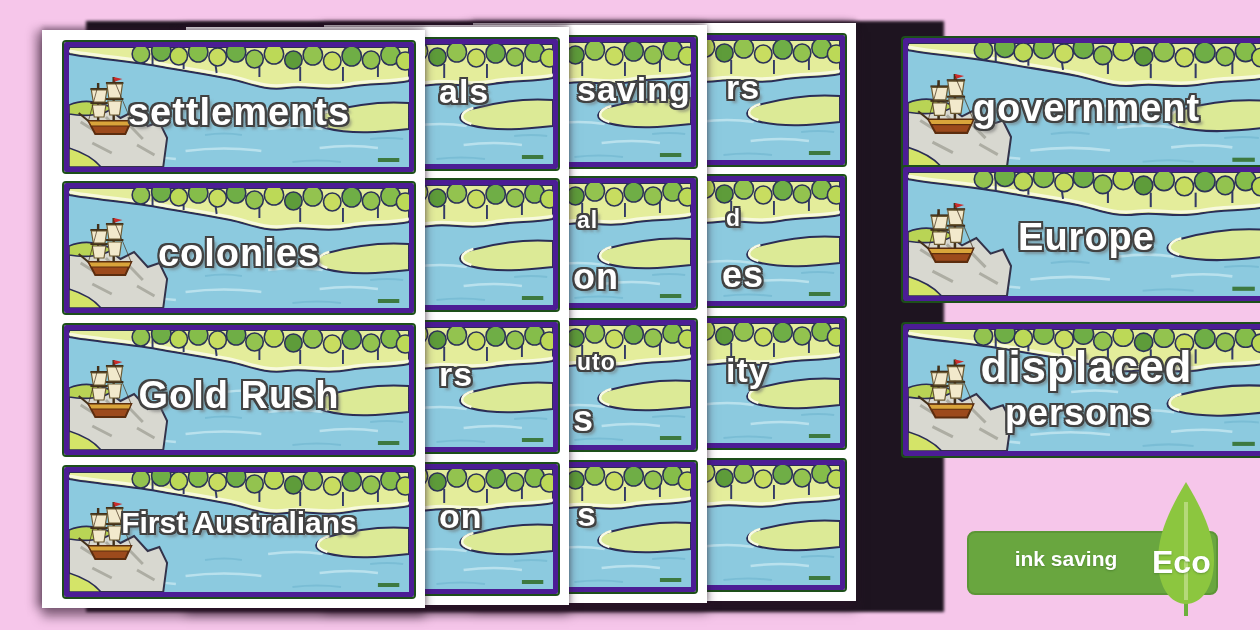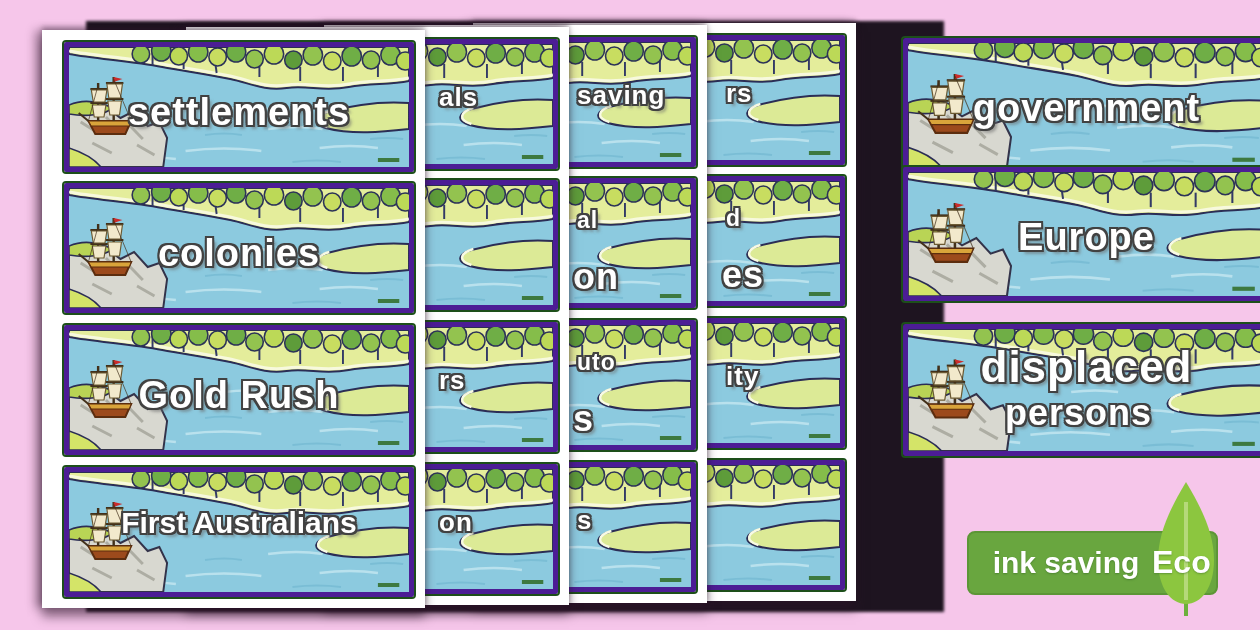--- a/index.html
+++ b/index.html
@@ -26,28 +26,28 @@
   .fc0{top:38px}.fc1{top:167px}.fc2{top:324px;height:122px}
   
   .txt{position:absolute;color:#fff;font-weight:700;line-height:1;white-space:nowrap;letter-spacing:1px;
        text-shadow:-2px -2px 0 #424242,0 -2px 0 #424242,2px -2px 0 #424242,-2px 0 0 #424242,
                    2px 0 0 #424242,-2px 2px 0 #424242,0 2px 0 #424242,2px 2px 0 #424242,
                    4px 4px 3px rgba(105,105,105,.55);}
   .word{left:0;right:0;text-align:center;top:46px;font-size:38px;}
   .word.long{font-size:30px;top:36px;letter-spacing:0;}
   .w2a{left:0;right:0;text-align:center;top:16px;font-size:44px;}
   .w2b{left:0;right:16px;text-align:center;top:66px;font-size:36px;}
-  .frag{left:226px;top:40px;font-size:26px;}
+  .frag{left:226px;top:30px;font-size:34px;}
   .fragA{left:226px;top:26px;font-size:23px;}
   .fragB{left:222px;top:76px;font-size:36px;}
   
   .eco-rect{position:absolute;left:967px;top:531px;width:251px;height:64px;background:#69a63f;
             border:2px solid #5c9636;border-radius:8px;z-index:70;box-sizing:border-box;}
   .eco-label{position:absolute;left:4px;top:15px;width:186px;text-align:center;color:#fff;
-             font-size:30px;font-weight:600;line-height:1;
+             font-size:21px;font-weight:600;line-height:1;
              text-shadow:0 1px 2px rgba(60,110,40,.6);}
   .leaf-svg{position:absolute;left:1152px;top:480px;width:68px;height:136px;z-index:71;}
   .eco-word{position:absolute;left:1152px;top:546px;width:68px;color:#fff;
             font-size:32px;font-weight:700;line-height:1;z-index:72;
             text-shadow:0 1px 2px rgba(80,130,50,.7);}
 </style>
 </head>
 <body>
 
 <div id="stage">

